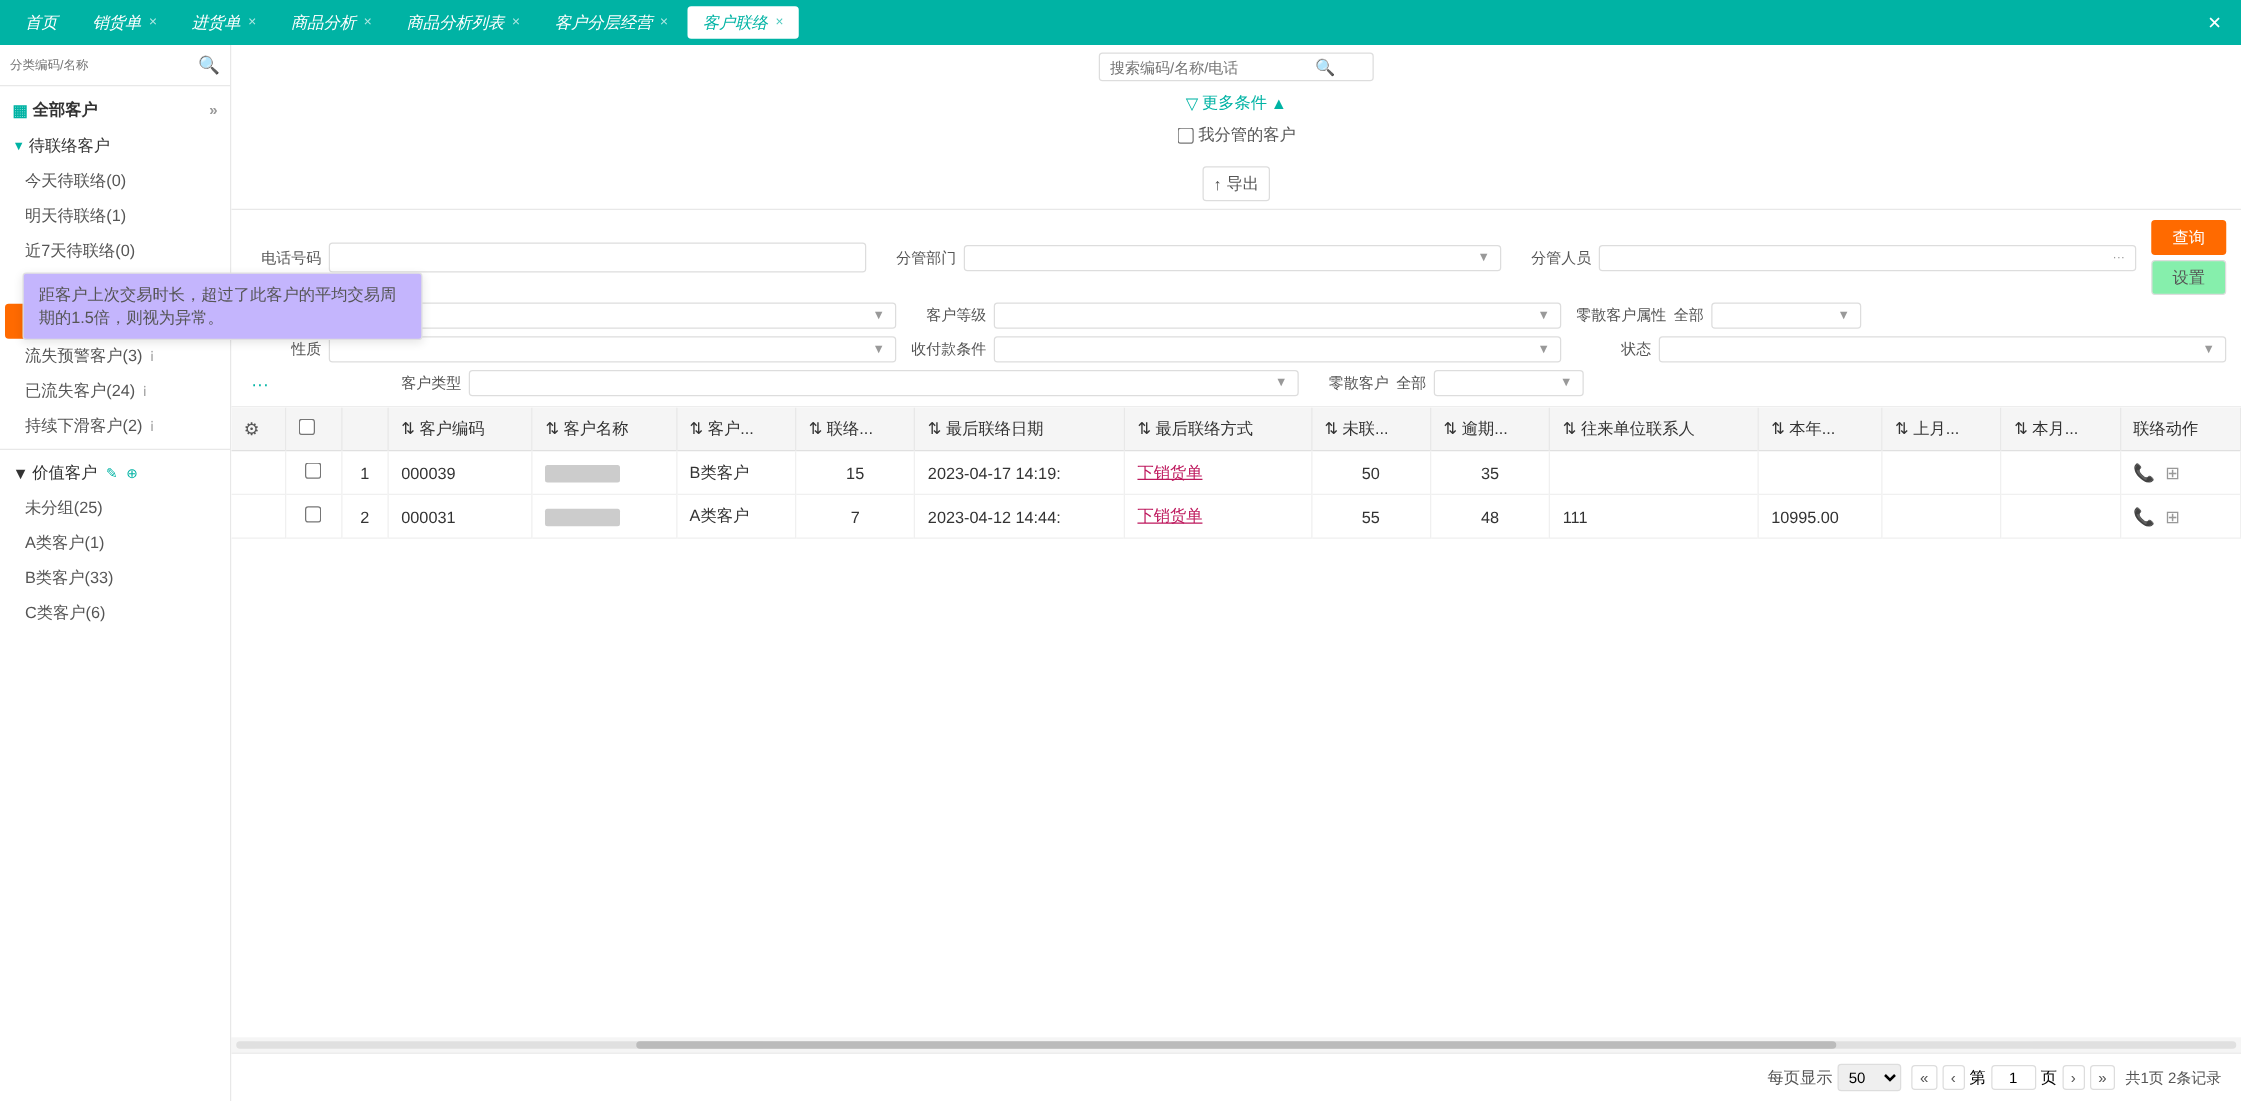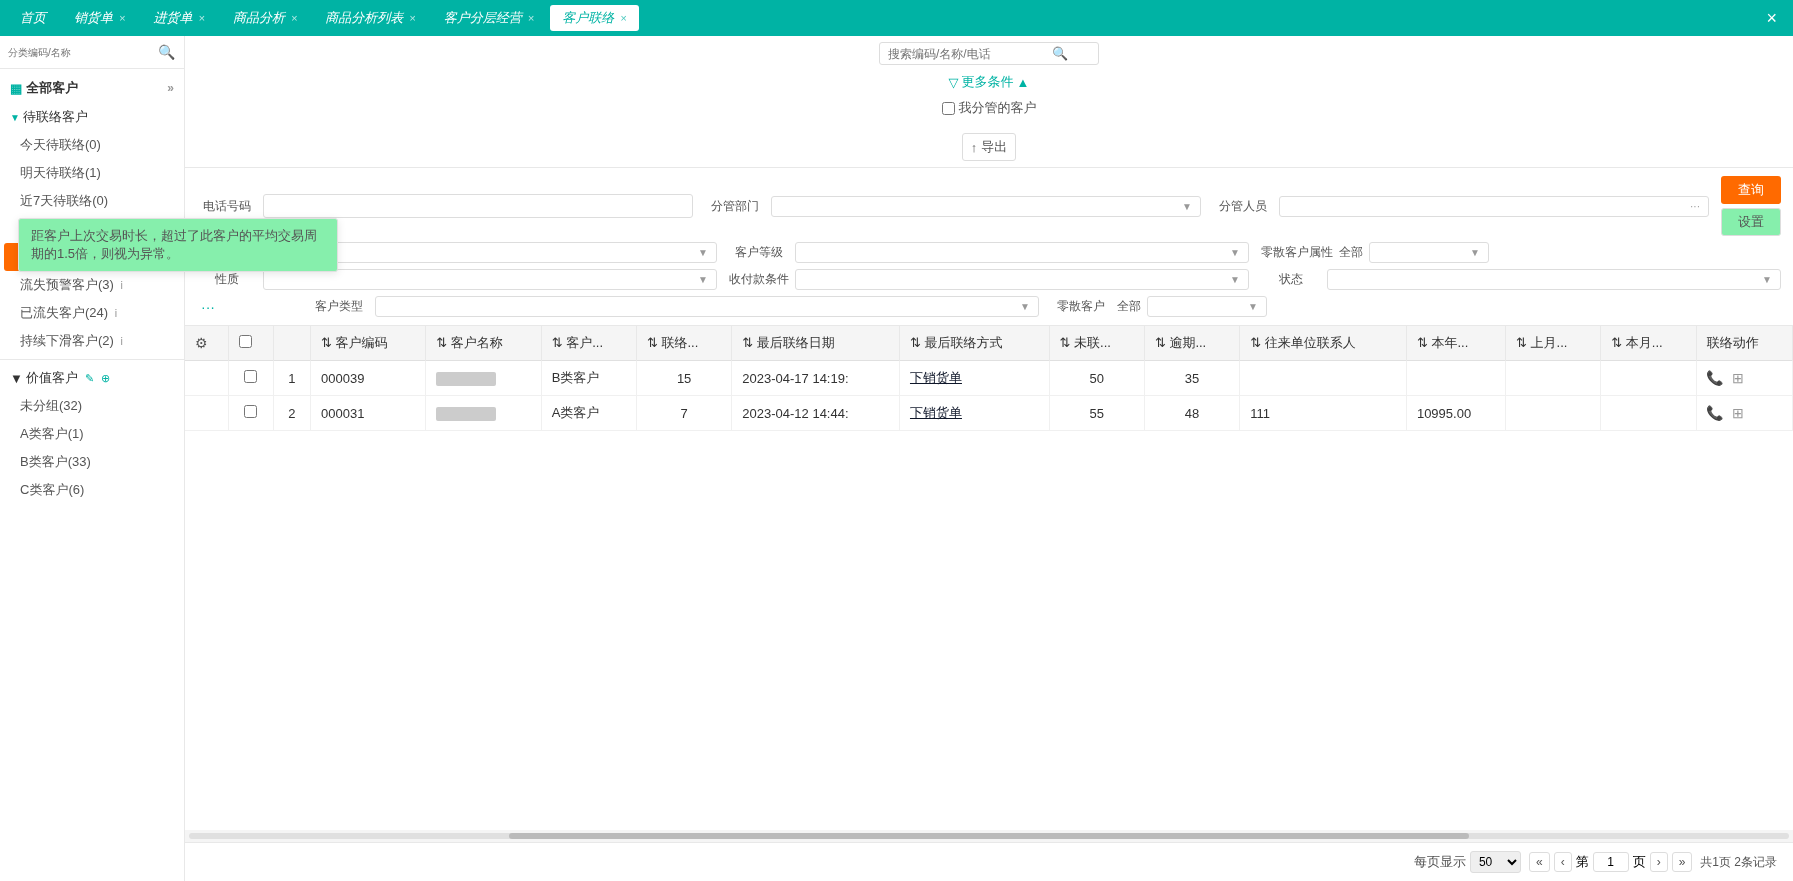--- a/index.html
+++ b/index.html
@@ -189,21 +189,21 @@
       gap: 12px;
       margin-bottom: 6px;
     }
     .adv-filter-row:last-child { margin-bottom: 0; }
     .filter-field {
       display: flex;
       align-items: center;
       gap: 6px;
       flex: 1;
     }
-    .filter-label { color: #555; font-size: 12px; white-space: nowrap; min-width: 60px; text-align: center; }
+    .filter-label { color: #555; font-size: 12px; white-space: nowrap; min-width: 60px; text-align: right; }
     .filter-select {
       flex: 1;
       border: 1px solid #ddd;
       border-radius: 3px;
       padding: 4px 8px;
       font-size: 12px;
       color: #555;
       display: flex;
       align-items: center;
       justify-content: space-between;
@@ -273,21 +273,21 @@
     tbody tr {
       border-bottom: 1px solid #f0f0f0;
       background: #fff;
     }
     tbody td {
       padding: 8px 10px;
       color: #333;
       border-right: 1px solid #f0f0f0;
       white-space: nowrap;
     }
-    .td-link { color: #0f172a; text-decoration: underline; cursor: pointer; }
+    .td-link { color: #be185d; text-decoration: underline; cursor: pointer; }
     .td-center { text-align: center; }
     .action-icons { display: flex; gap: 8px; align-items: center; }
     .action-icon { color: #999; cursor: pointer; font-size: 14px; }
 
     
     .table-settings-icon { color: #555; cursor: pointer; font-size: 14px; }
 
     
     .bottom-bar {
       background: #fff;
@@ -323,21 +323,21 @@
       text-align: center;
       font-size: 12px;
     }
     .total-info { color: #555; font-size: 12px; }
 
     
     .tooltip-box {
       position: absolute;
       top: 218px;
       left: 18px;
-      background: #86efac;
+      background: #c4b5fd;
       border: 1px solid #e0e0e0;
       border-radius: 3px;
       padding: 8px 12px;
       font-size: 12px;
       color: #555;
       max-width: 320px;
       box-shadow: 0 2px 8px rgba(0,0,0,0.1);
       z-index: 100;
     }
 
@@ -455,21 +455,21 @@
         <span style="margin-left:3px;color:#999;font-size:11px;">ℹ</span>
       </div>
       <div class="sidebar-divider"></div>
       <div class="sidebar-group2-title">
         <span class="arrow">▼</span>
         <span>价值客户</span>
         <span class="edit-icon">✎</span>
         <span class="edit-icon">⊕</span>
       </div>
       <div class="sidebar-item">
-        <span>未分组(32)</span>
+        <span>未分组(25)</span>
       </div>
       <div class="sidebar-item">
         <span>A类客户(1)</span>
       </div>
       <div class="sidebar-item">
         <span>B类客户(33)</span>
       </div>
       <div class="sidebar-item">
         <span>C类客户(6)</span>
       </div>

